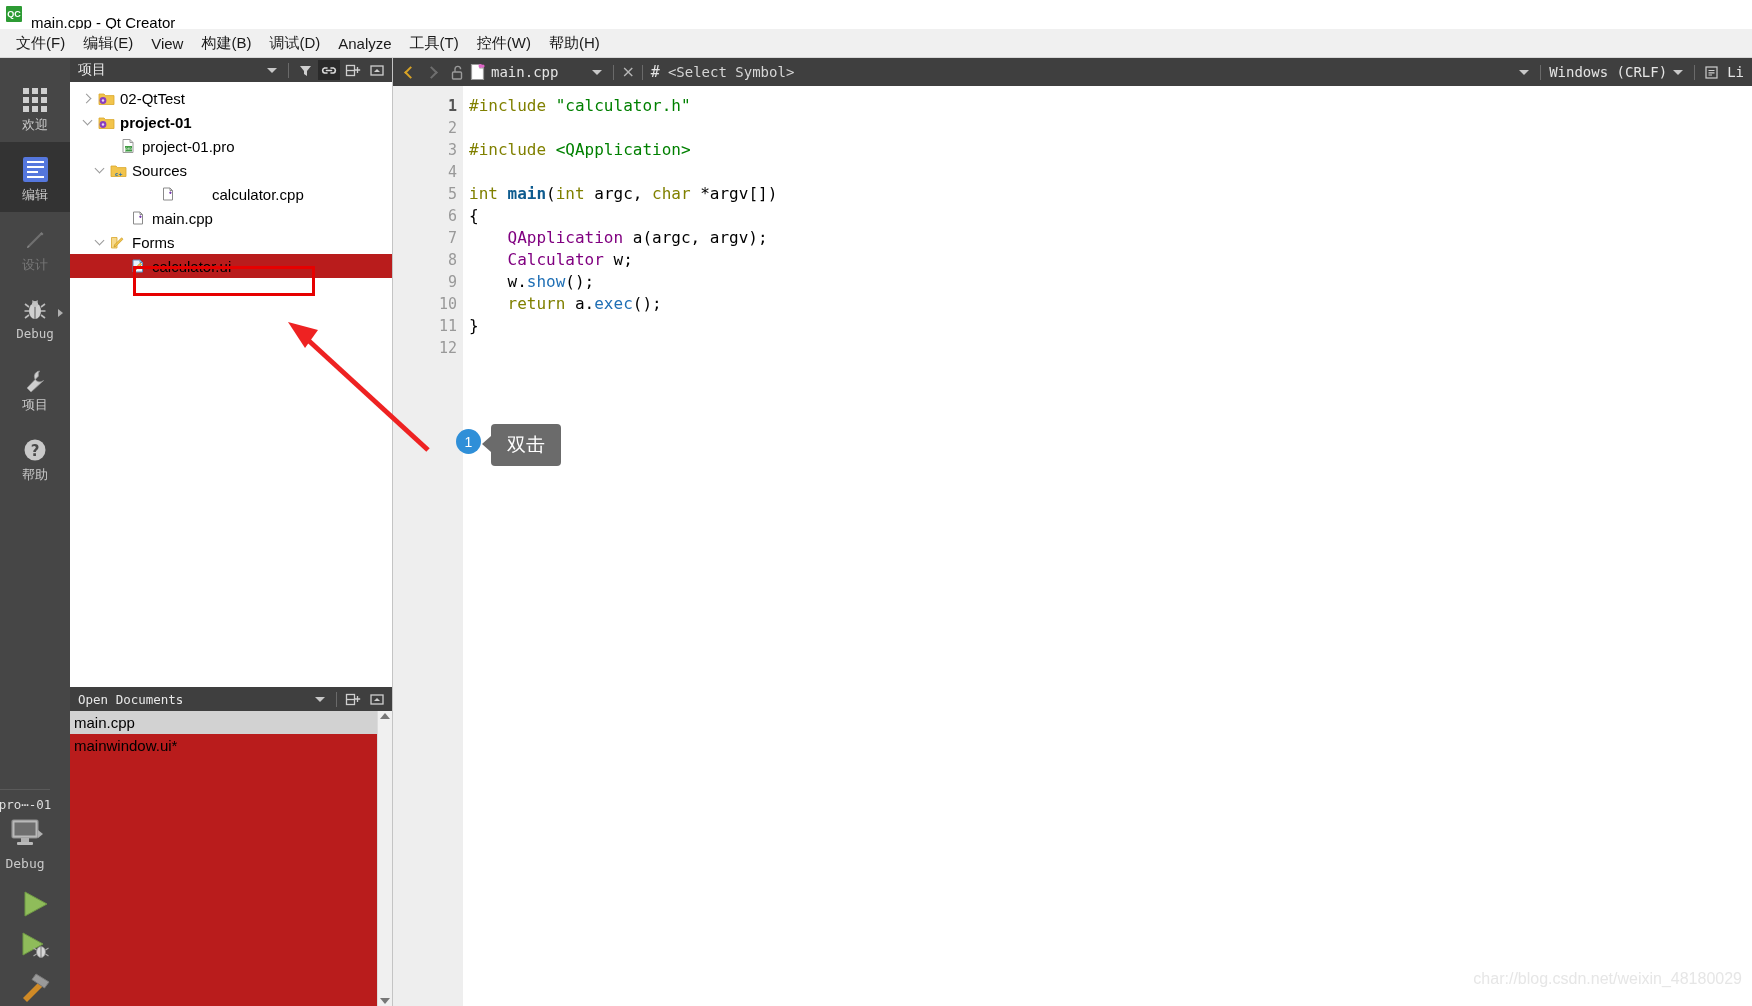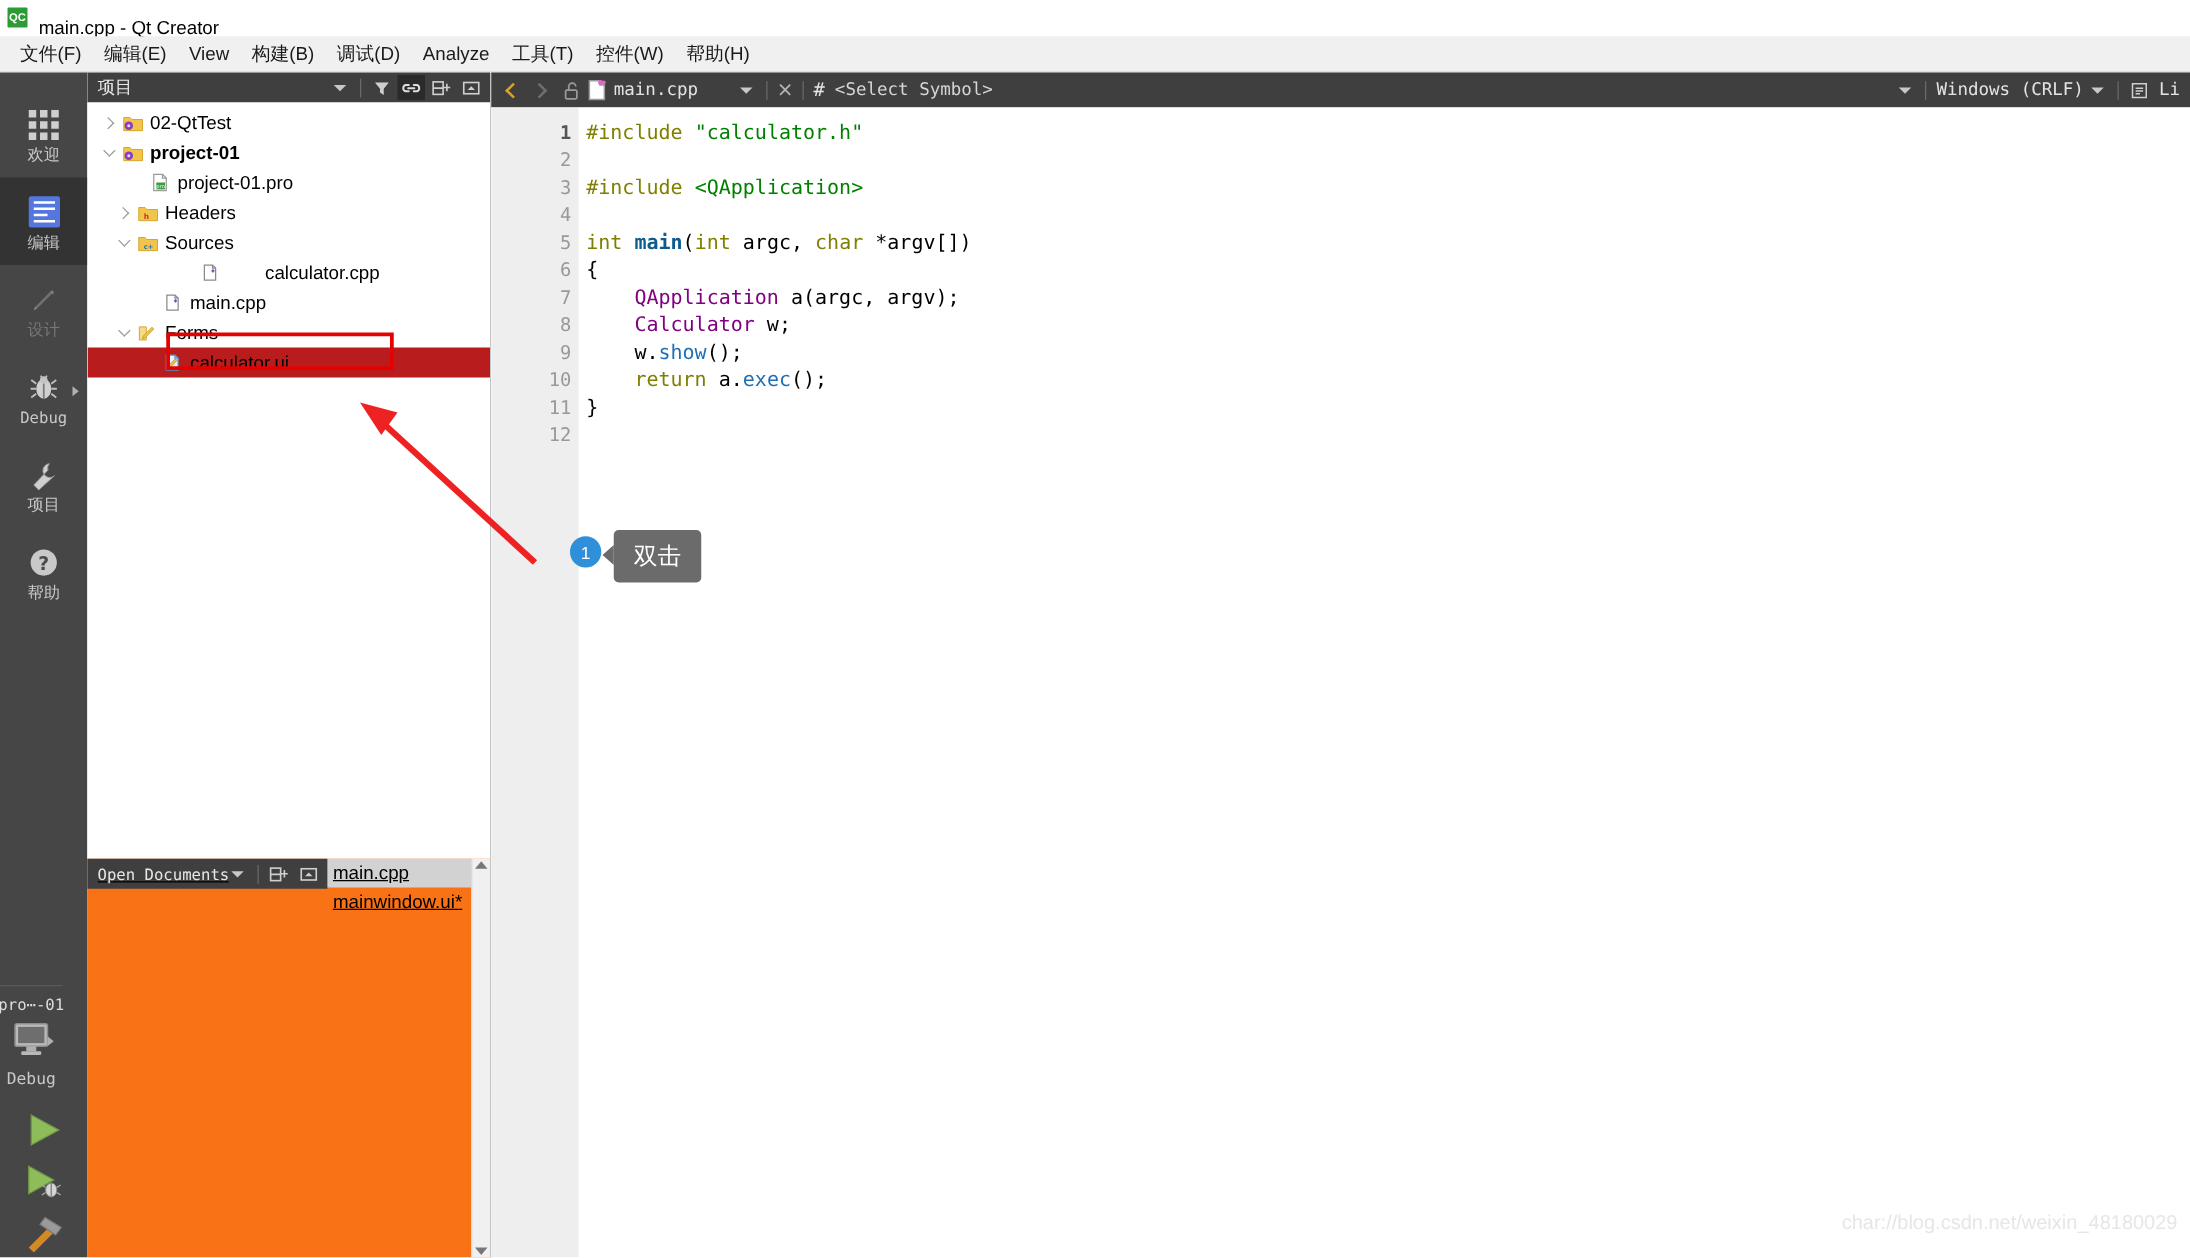--- a/index.html
+++ b/index.html
@@ -207,24 +207,23 @@
   }
   .chev-r { transform: rotate(-45deg); margin-left: -2px; }
   .chev-d { transform: rotate(45deg); margin-top: -3px; }
   .ficon { width: 20px; flex: 0 0 20px; display: flex; align-items: center; justify-content: center; margin-right: 4px; }
   .tlabel { font-family: "Liberation Sans", "DejaVu Sans", sans-serif; }
 
   
   .docspanel {
     position: absolute; left: 70px; top: 687px;
     width: 323px; height: 319px;
-    background: #f97316;
-    display: flex; 
+    background: #b91c1c;
+    display: flex; flex-direction: column;
     border-right: 1px solid #c4c4c4;
-    text-decoration: underline;
   }
   .doclist { flex: 1 1 auto; position: relative; display: flex; }
   .doclist-inner { flex: 1 1 auto; padding-top: 0; }
   .docrow {
     height: 23px; display: flex; align-items: center;
     padding-left: 4px;
     font-size: 15px; color: #000000; cursor: default;
     font-family: "Liberation Sans", "DejaVu Sans", sans-serif;
   }
   .docrow.sel { background: #d2d2d2; }
@@ -595,32 +594,20 @@
           <svg width="16" height="16" viewBox="0 0 16 16">
             <path d="M3 1.5 L10 1.5 L13 4.5 L13 14.5 L3 14.5 Z" fill="#ffffff" stroke="#9a9a9a" stroke-width="1"></path>
             <path d="M10 1.5 L10 4.5 L13 4.5" fill="none" stroke="#9a9a9a" stroke-width="1"></path>
             <rect x="5" y="8" width="7" height="5.5" fill="#3f9b42"></rect>
             <text x="8.5" y="12.3" font-size="4.2" fill="#fff" text-anchor="middle" font-family="DejaVu Sans, sans-serif">pro</text>
           </svg>
         </div>
         <div class="tlabel">project-01.pro</div>
       </div>
 
-      <div class="trow" style="padding-left:20px;">
-        <div class="twist">
-            <div class="chev-r"></div>
-          </div>
-        <div class="ficon">
-          <svg width="17" height="15" viewBox="0 0 17 15">
-            <path d="M1 3 L6 3 L7.5 4.6 L16 4.6 L16 13.5 L1 13.5 Z" fill="#f2c44c" stroke="#d9a72b" stroke-width="0.8"></path>
-            <text x="5" y="12.5" font-size="6" fill="#c0392b" font-family="DejaVu Sans, sans-serif" font-weight="bold">h</text>
-          </svg>
-        </div>
-        <div class="tlabel">Headers</div>
-      </div>
 
       <div class="trow" style="padding-left:20px;">
         <div class="twist">
             <div class="chev-d"></div>
           </div>
         <div class="ficon">
           <svg width="17" height="15" viewBox="0 0 17 15">
             <path d="M1 3 L6 3 L7.5 4.6 L16 4.6 L16 13.5 L1 13.5 Z" fill="#f2c44c" stroke="#d9a72b" stroke-width="0.8"></path>
             <text x="5" y="12.5" font-size="5.4" fill="#1e6fba" font-family="DejaVu Sans, sans-serif" font-weight="bold">c+</text>
           </svg>

